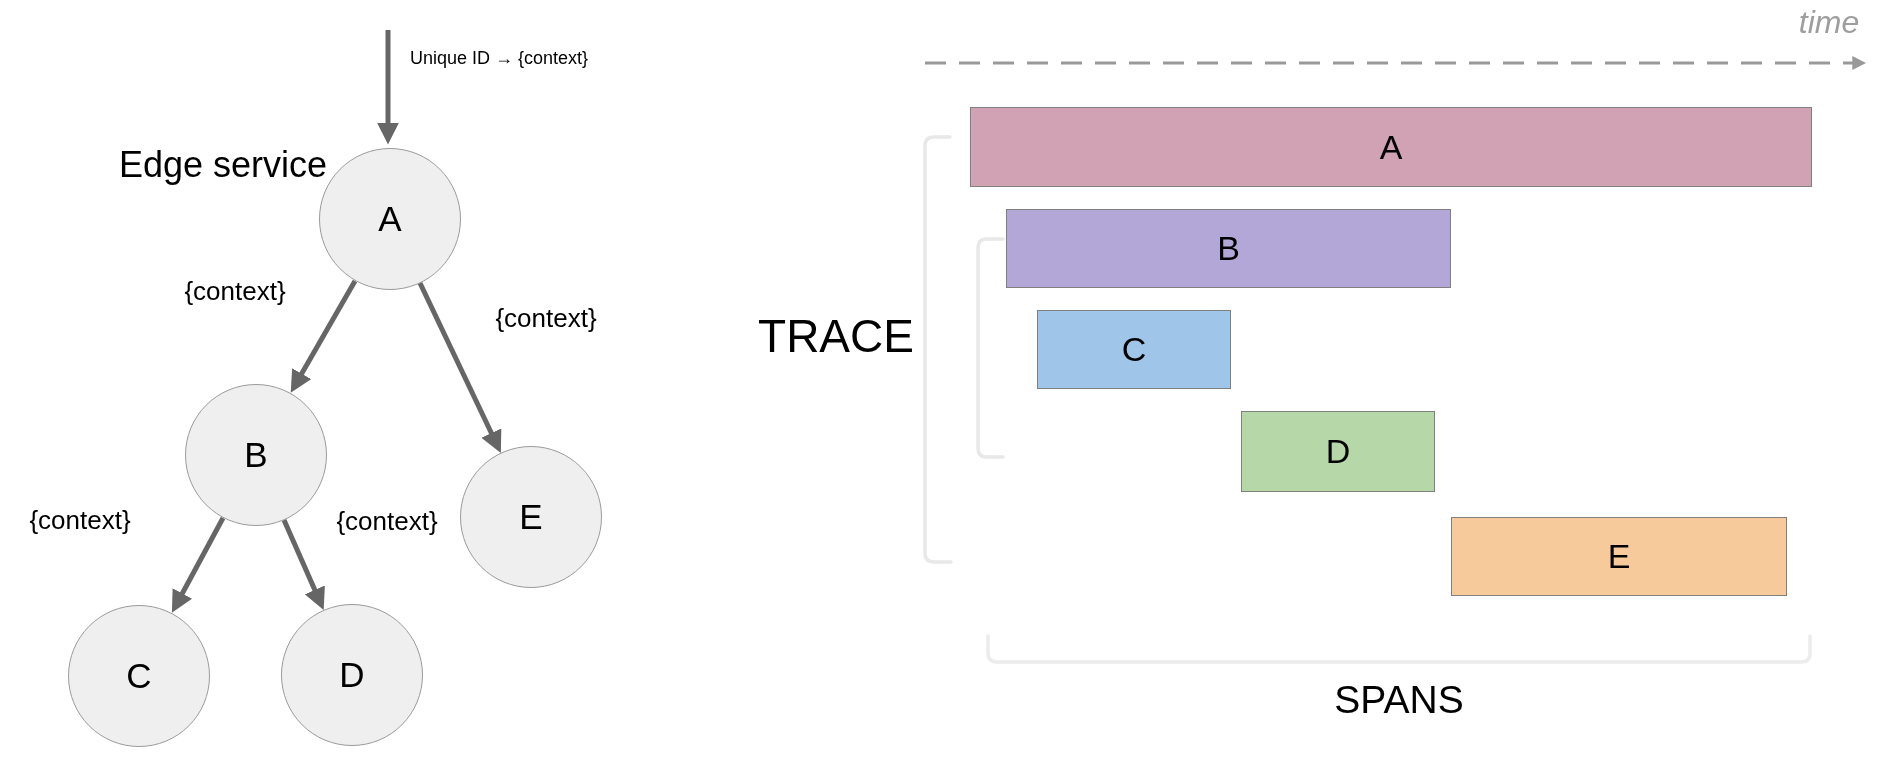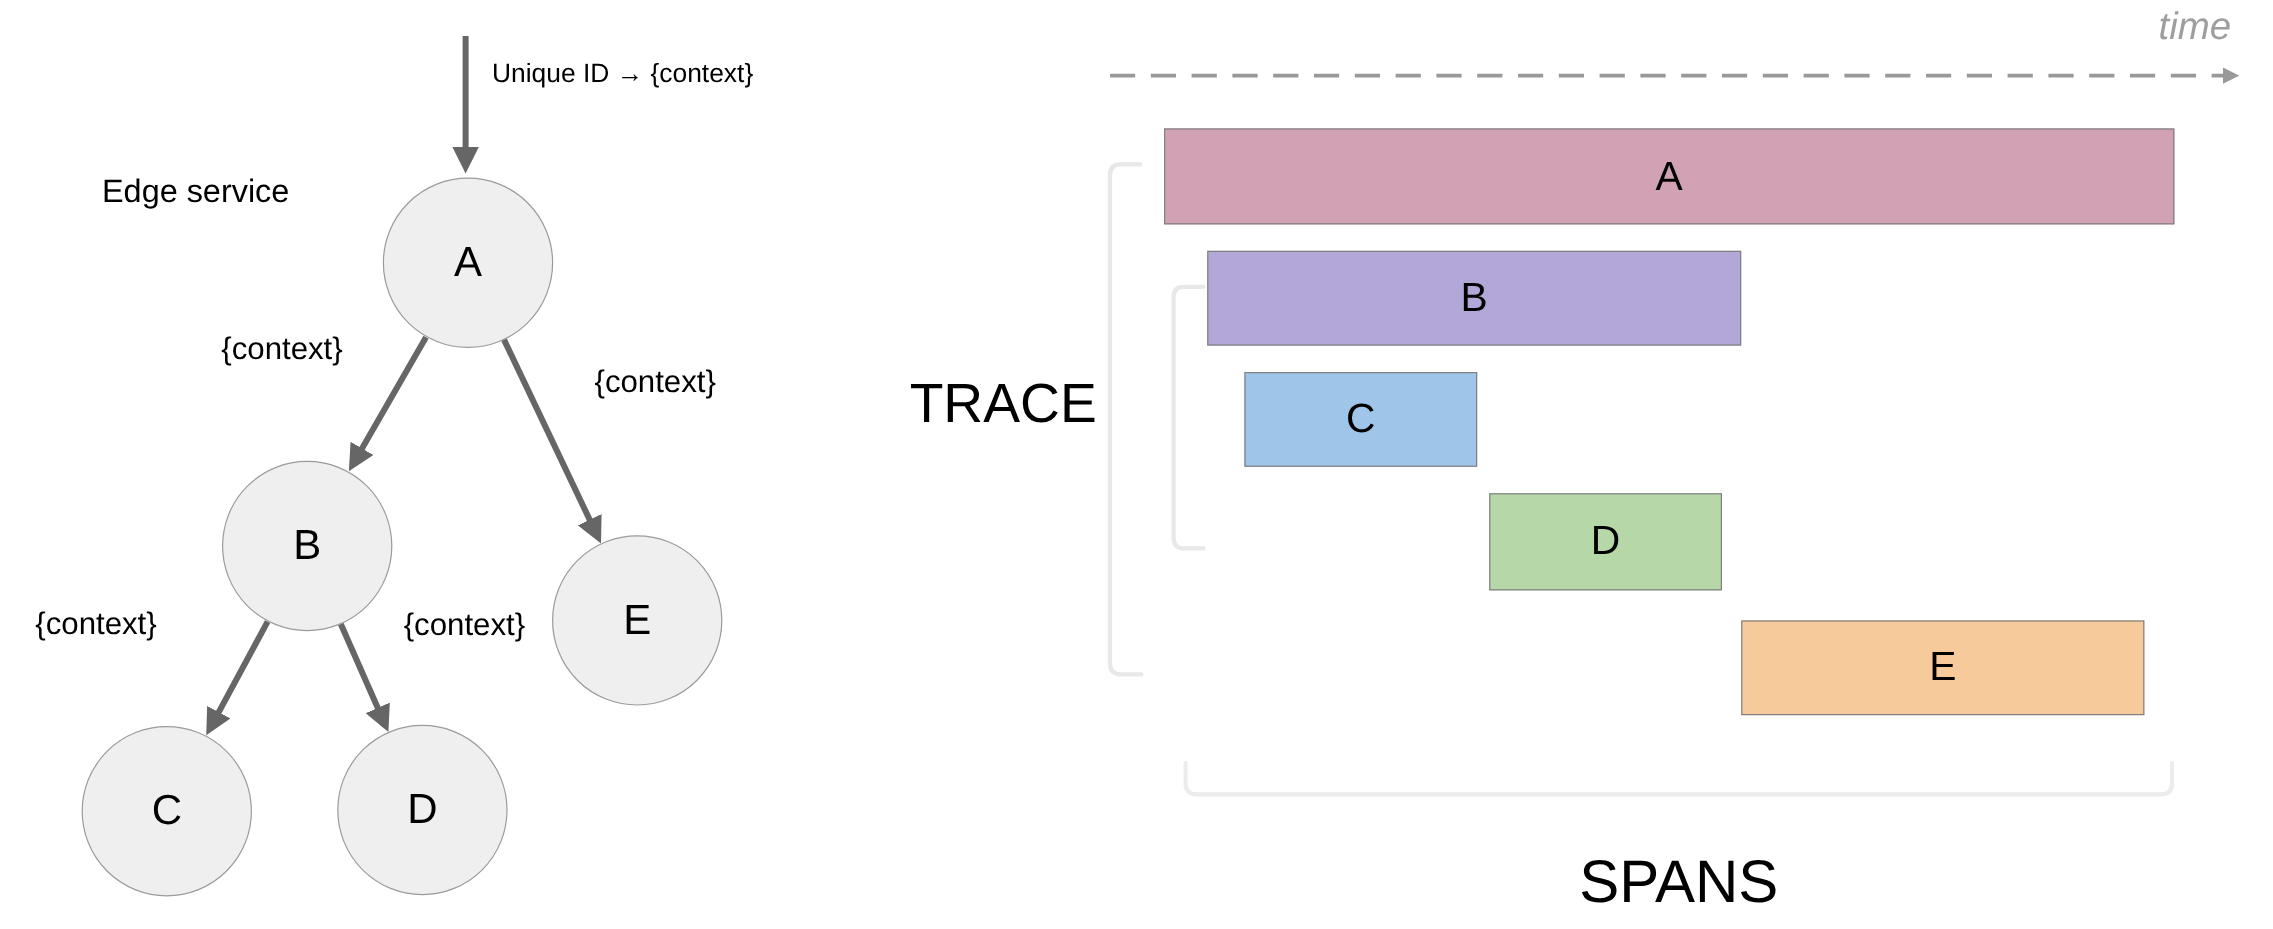--- a/index.html
+++ b/index.html
@@ -19,33 +19,33 @@
     display:flex;align-items:center;justify-content:center;
     font-size:35px;color:#000;
   }
   .node-a{left:319px;top:148px;}
   .node-b{left:185px;top:384px;}
   .node-c{left:68px; top:605px;}
   .node-d{left:281px;top:604px;}
   .node-e{left:460px;top:446px;}
 
   .label{position:absolute;color:#000;white-space:nowrap;}
-  .unique-id{left:410px;top:48px;font-size:22px;}
-  .edge-service{left:85px;top:144px;font-size:27px;}
+  .unique-id{left:410px;top:48px;font-size:18px;}
+  .edge-service{left:119px;top:144px;font-size:36px;}
   .ctx{font-size:26px;transform:translate(-50%,-50%);}
   .ctx-ab{left:235px;top:291px;}
   .ctx-ae{left:546px;top:318px;}
   .ctx-bc{left:80px;top:520px;}
   .ctx-bd{left:387px;top:521px;}
 
   
   .time-label{left:1829px;top:22px;transform:translate(-50%,-50%);
     font-size:32px;font-style:italic;color:#9e9e9e;}
   .trace-label{left:836px;top:336px;transform:translate(-50%,-50%);font-size:46px;}
-  .spans-label{left:1399px;top:735px;transform:translate(-50%,-50%);font-size:50px;}
+  .spans-label{left:1399px;top:700px;transform:translate(-50%,-50%);font-size:39px;}
 
   .span-bar{
     position:absolute;box-sizing:border-box;
     border:1.5px solid #808080;
     display:flex;align-items:center;justify-content:center;
     font-size:34px;color:#000;
   }
   .span-a{left:970px; top:107px;width:842px;height:80px;}
   .span-b{left:1006px;top:209px;width:445px;height:79px;}
   .span-c{left:1037px;top:310px;width:194px;height:79px;}

